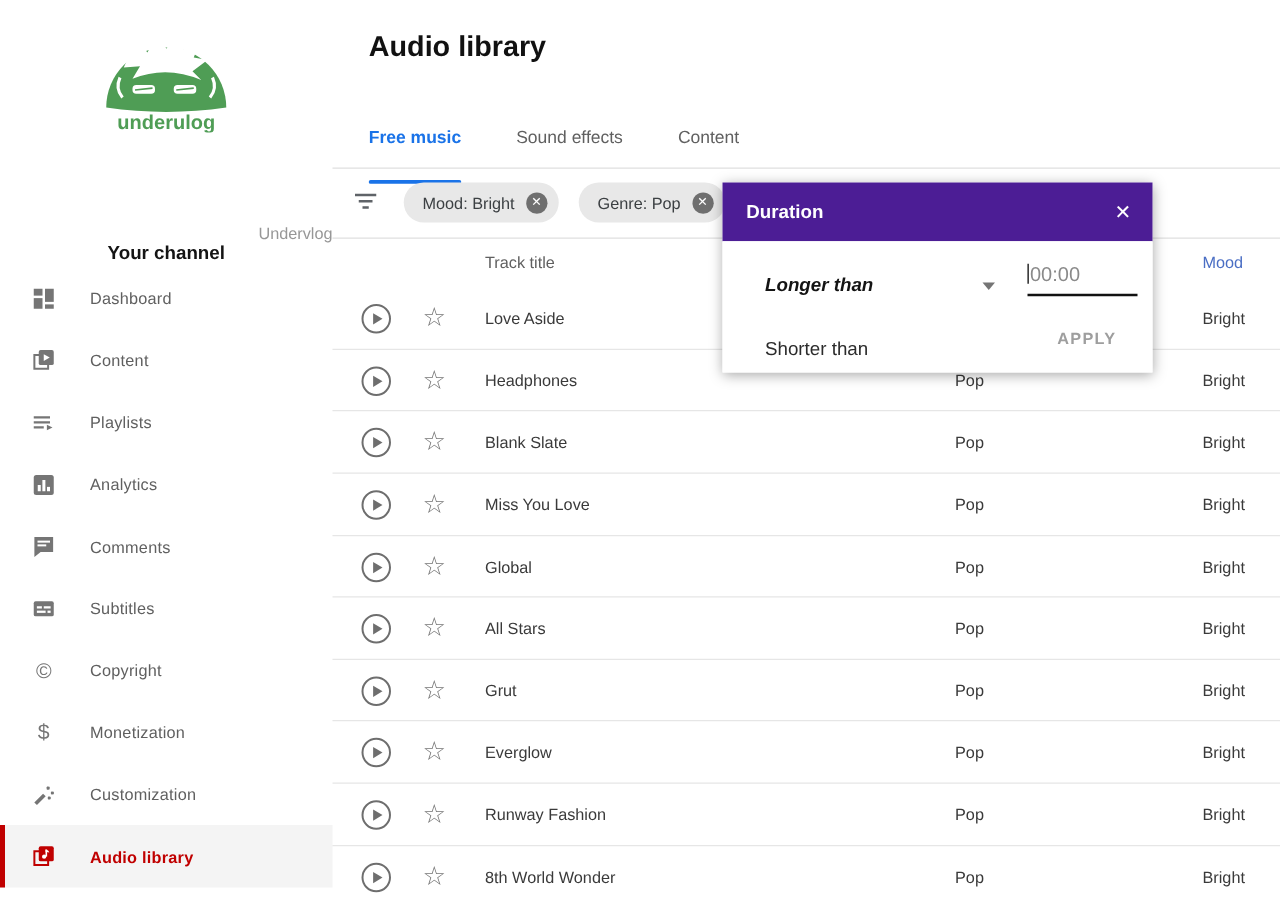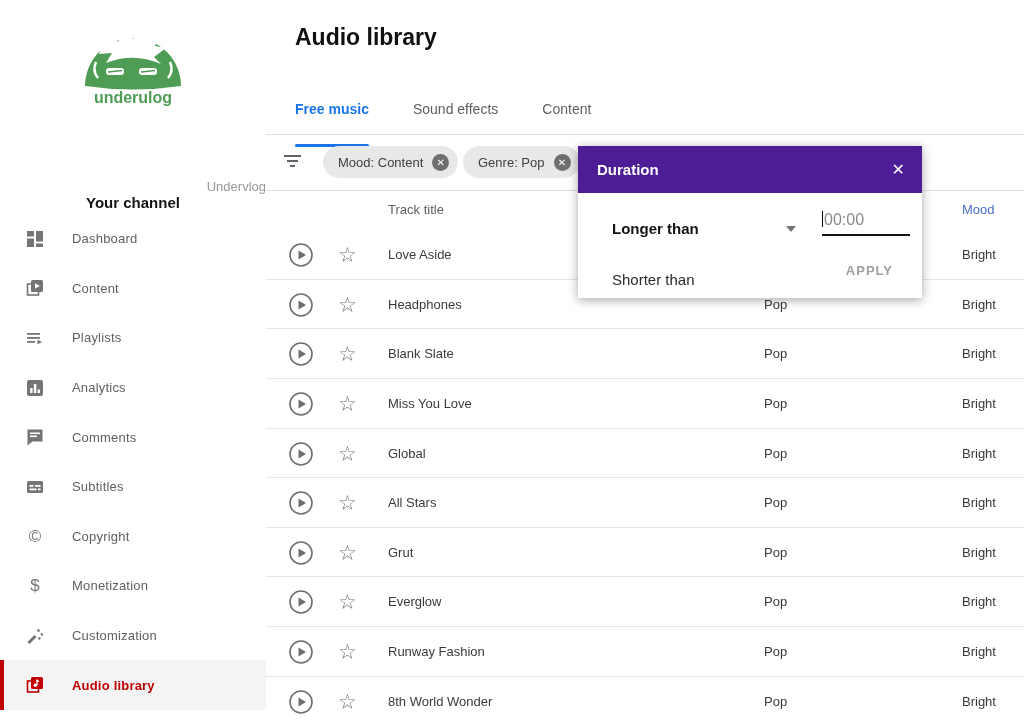--- a/index.html
+++ b/index.html
@@ -64,21 +64,21 @@
 
   
   .popup { position:absolute; left:578px; top:146px; width:344px; height:152px; background:#fff;
     box-shadow:0 2px 10px rgba(0,0,0,.35); z-index:50; }
   .popup-header { height:47px; background:#4c1d95; display:flex; align-items:center; }
   .popup-header .ptitle { margin-left:19px; font-size:15px; font-weight:bold; color:#fff; }
   .popup-header .close { margin-left:auto; margin-right:17px; color:#fff; font-size:16px;
     cursor:pointer; }
   .popup-body { position:relative; height:105px; background:#fff; }
   .opt-longer { position:absolute; left:34px; top:27px; font-size:15px; font-weight:bold;
-    color:#141414; cursor:pointer; }
+    color:#141414; cursor:pointer;font-style:italic; }
   .caret { position:absolute; left:208px; top:33px; width:0; height:0; cursor:pointer;
     border-left:5px solid transparent; border-right:5px solid transparent;
     border-top:6px solid #757575; }
   .time-input { position:absolute; left:244px; top:18px; width:88px; padding-bottom:5px;
     border-bottom:2px solid #111; font-size:16px; color:#8a8a8a; cursor:text; }
   .time-input .cursor { display:inline-block; width:1px; height:16px; background:#000;
     vertical-align:-2px; margin-right:1px; }
   .opt-shorter { position:absolute; left:34px; top:78px; font-size:15px; color:#2b2b2b;
     cursor:pointer; }
   .apply { position:absolute; right:29px; top:70px; background:none; border:none;
@@ -231,21 +231,21 @@
     </div>
     <div class="tabs-divider"></div>
 
     <div class="filter-row">
       <div class="filter-icon">
         <i class="b1"></i>
           <i class="b2"></i>
           <i class="b3"></i>
       </div>
       <div class="chip c1">
-        <span>Mood: Content</span>
+        <span>Mood: Bright</span>
         <span class="x">✕</span>
       </div>
       <div class="chip c2">
         <span>Genre: Pop</span>
         <span class="x">✕</span>
       </div>
     </div>
     <div class="filter-divider"></div>
 
     <div class="thead">

